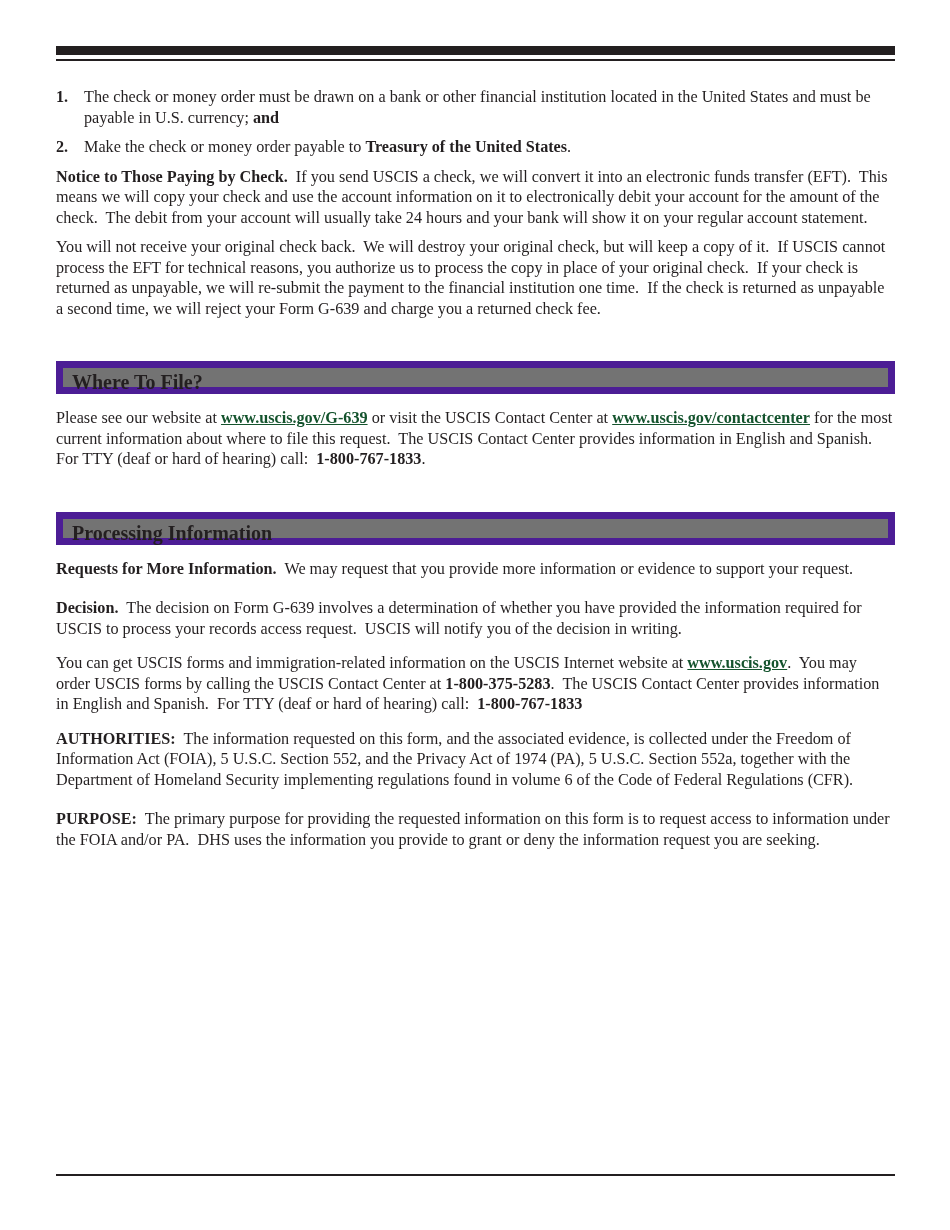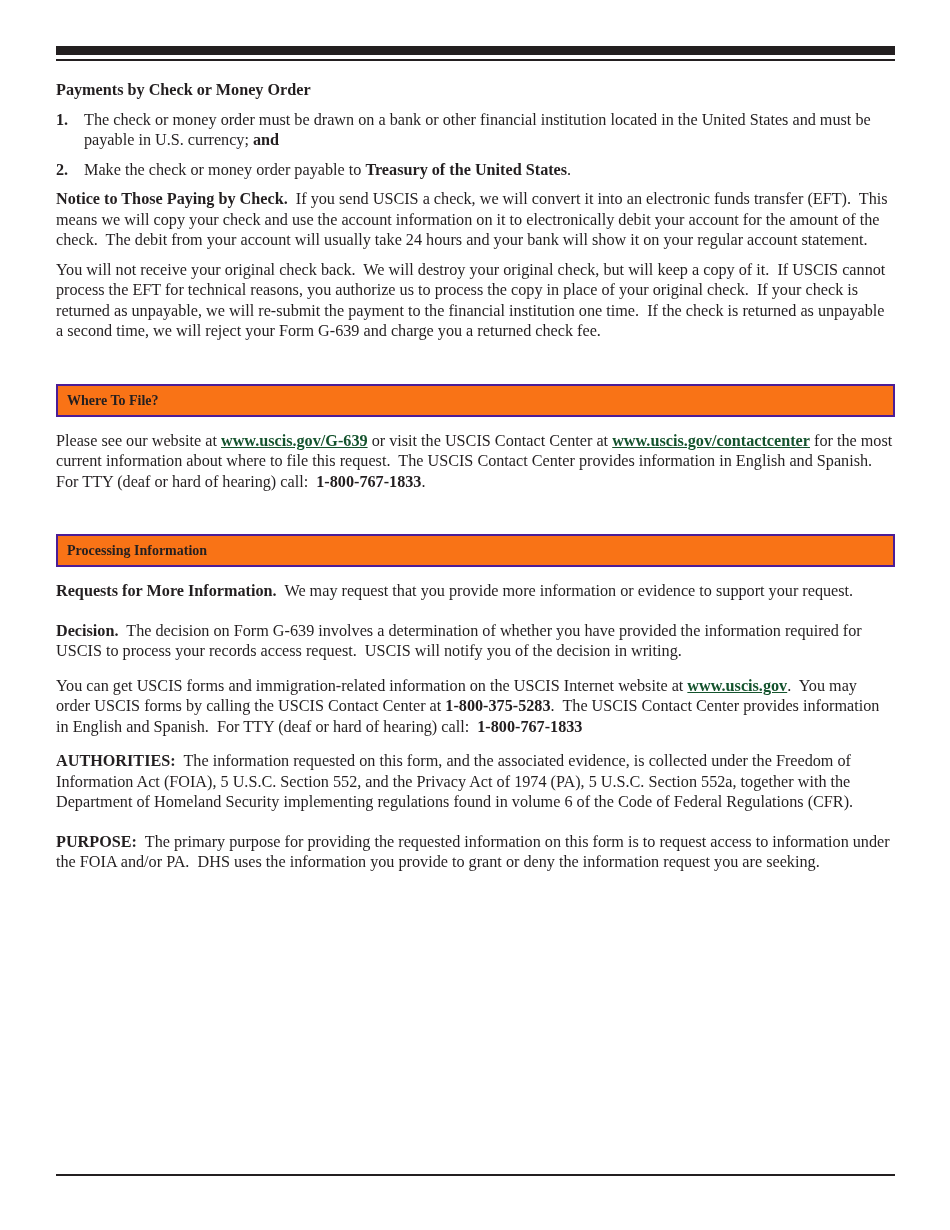--- a/index.html
+++ b/index.html
@@ -11,34 +11,33 @@
     .content { position: absolute; top: 78px; left: 0; width: 839px; font-size: 16.2px; line-height: 20.5px; }
     p { margin: 0; }
     b { font-weight: bold; }
     a { color: #14532d; font-weight: bold; text-decoration: underline; }
     .h-plain { font-weight: bold; margin-top: 2px; }
     .mt9 { margin-top: 9px; }
     .mt20 { margin-top: 20px; }
     .list-item { display: flex; margin-top: 9px; }
     .list-num { width: 28px; flex: none; font-weight: bold; }
     .list-text { flex: 1; }
-    .section-box { background: #f97316; border: 2px solid #4c1d95; height: 28px; box-sizing: border-box;
-      height: 33px; padding-left: 9px; font-weight: bold; font-size: 14px; line-height: 29px; }
+    .section-box { background: #737373; border: 7px solid #4c1d95; height: 28px; box-sizing: border-box;
+      height: 33px; padding-left: 9px; font-weight: bold; font-size: 20px; line-height: 29px; }
     .footer-rule { position: absolute; top: 1174px; left: 0; width: 839px; height: 2px; background: #231f20; }
     .footer { position: absolute; top: 1248px; left: 0; width: 839px; font-size: 13px; display: flex; justify-content: space-between; }
   </style>
 </head>
 <body>
 
 <div class="page">
   <div class="rule-thick"></div>
   <div class="rule-thin"></div>
 
   <div class="content">
-    <p class="h-plain">Payments by Check or Money Order</p>
 
     <div class="list-item">
       <span class="list-num">1.</span>
       <span class="list-text"><span>The check or money order must be drawn on a bank or other financial institution located in the United States and must be payable in U.S. currency; </span><b>and</b></span>
     </div>
     <div class="list-item">
       <span class="list-num">2.</span>
       <span class="list-text"><span>Make the check or money order payable to </span><b>Treasury of the United States</b><span>.</span></span>
     </div>
 

